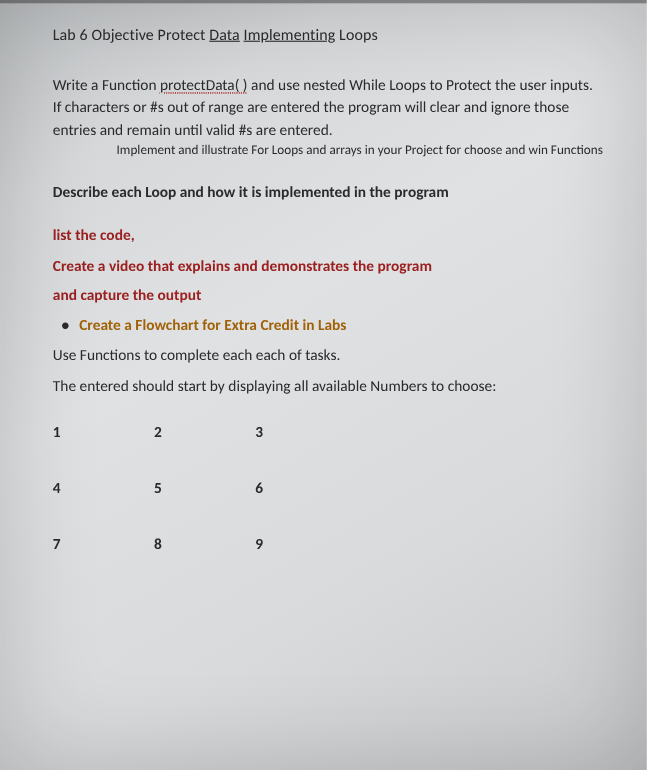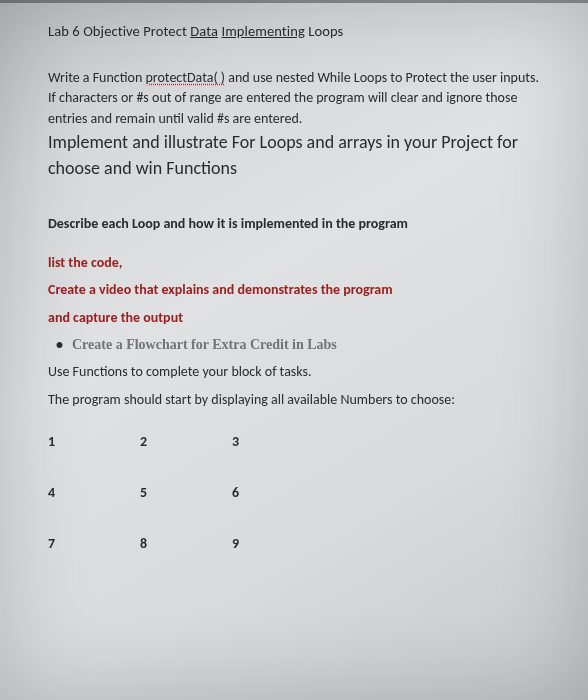--- a/index.html
+++ b/index.html
@@ -38,23 +38,24 @@
   .para {
     font-size: 14px;
     line-height: 1.45;
   }
   .para .func {
     text-decoration: underline dotted;
     text-decoration-color: #b03030;
     text-underline-offset: 2px;
   }
   .para2 {
-    font-size: 18px;
+    font-size: 12px;
     line-height: 1.45;
-    margin-bottom: 34px;
+    margin-bottom: 20px;
+    text-align: right;
   }
   .desc {
     font-weight: 700;
     font-size: 14px;
     margin-bottom: 17px;
   }
   .red {
     color: #9b2020;
     font-weight: 700;
     font-size: 14px;
@@ -67,21 +68,21 @@
     position: relative;
   }
   .bullet::before {
     content: "•";
     position: absolute;
     left: 8px;
     top: 0;
     color: #2b2b2b;
     font-size: 14px;
   }
-  .bullet .btxt { color: #737373; font-family: Liberation Serif, serif; }
+  .bullet .btxt { color: #a16207; }
   .after-red {
     font-size: 14px;
     line-height: 1.95;
   }
   .grid {
     margin-top: 20px;
     font-weight: 700;
     font-size: 14px;
   }
   .grid .row {
@@ -116,22 +117,22 @@
 <div class="desc">Describe each Loop and how it is implemented in the program</div>
 
 <div class="red">
   <span class="line">list the code,</span>
   <span class="line">Create a video that explains and demonstrates the program</span>
   <span class="line">and capture the output</span>
   <span class="bullet"><span class="btxt">Create a Flowchart for Extra Credit in Labs</span></span>
 </div>
 
 <div class="after-red">
-  <span class="line" style="display:block">Use Functions to complete your block of tasks.</span>
-  <span class="line" style="display:block">The program should start by displaying all available Numbers to choose:</span>
+  <span class="line" style="display:block">Use Functions to complete each each of tasks.</span>
+  <span class="line" style="display:block">The entered should start by displaying all available Numbers to choose:</span>
 </div>
 
 <div class="grid">
   <div class="row">
     <div class="cell">1</div>
     <div class="cell">2</div>
     <div class="cell">3</div>
   </div>
   <div class="row">
     <div class="cell">4</div>

